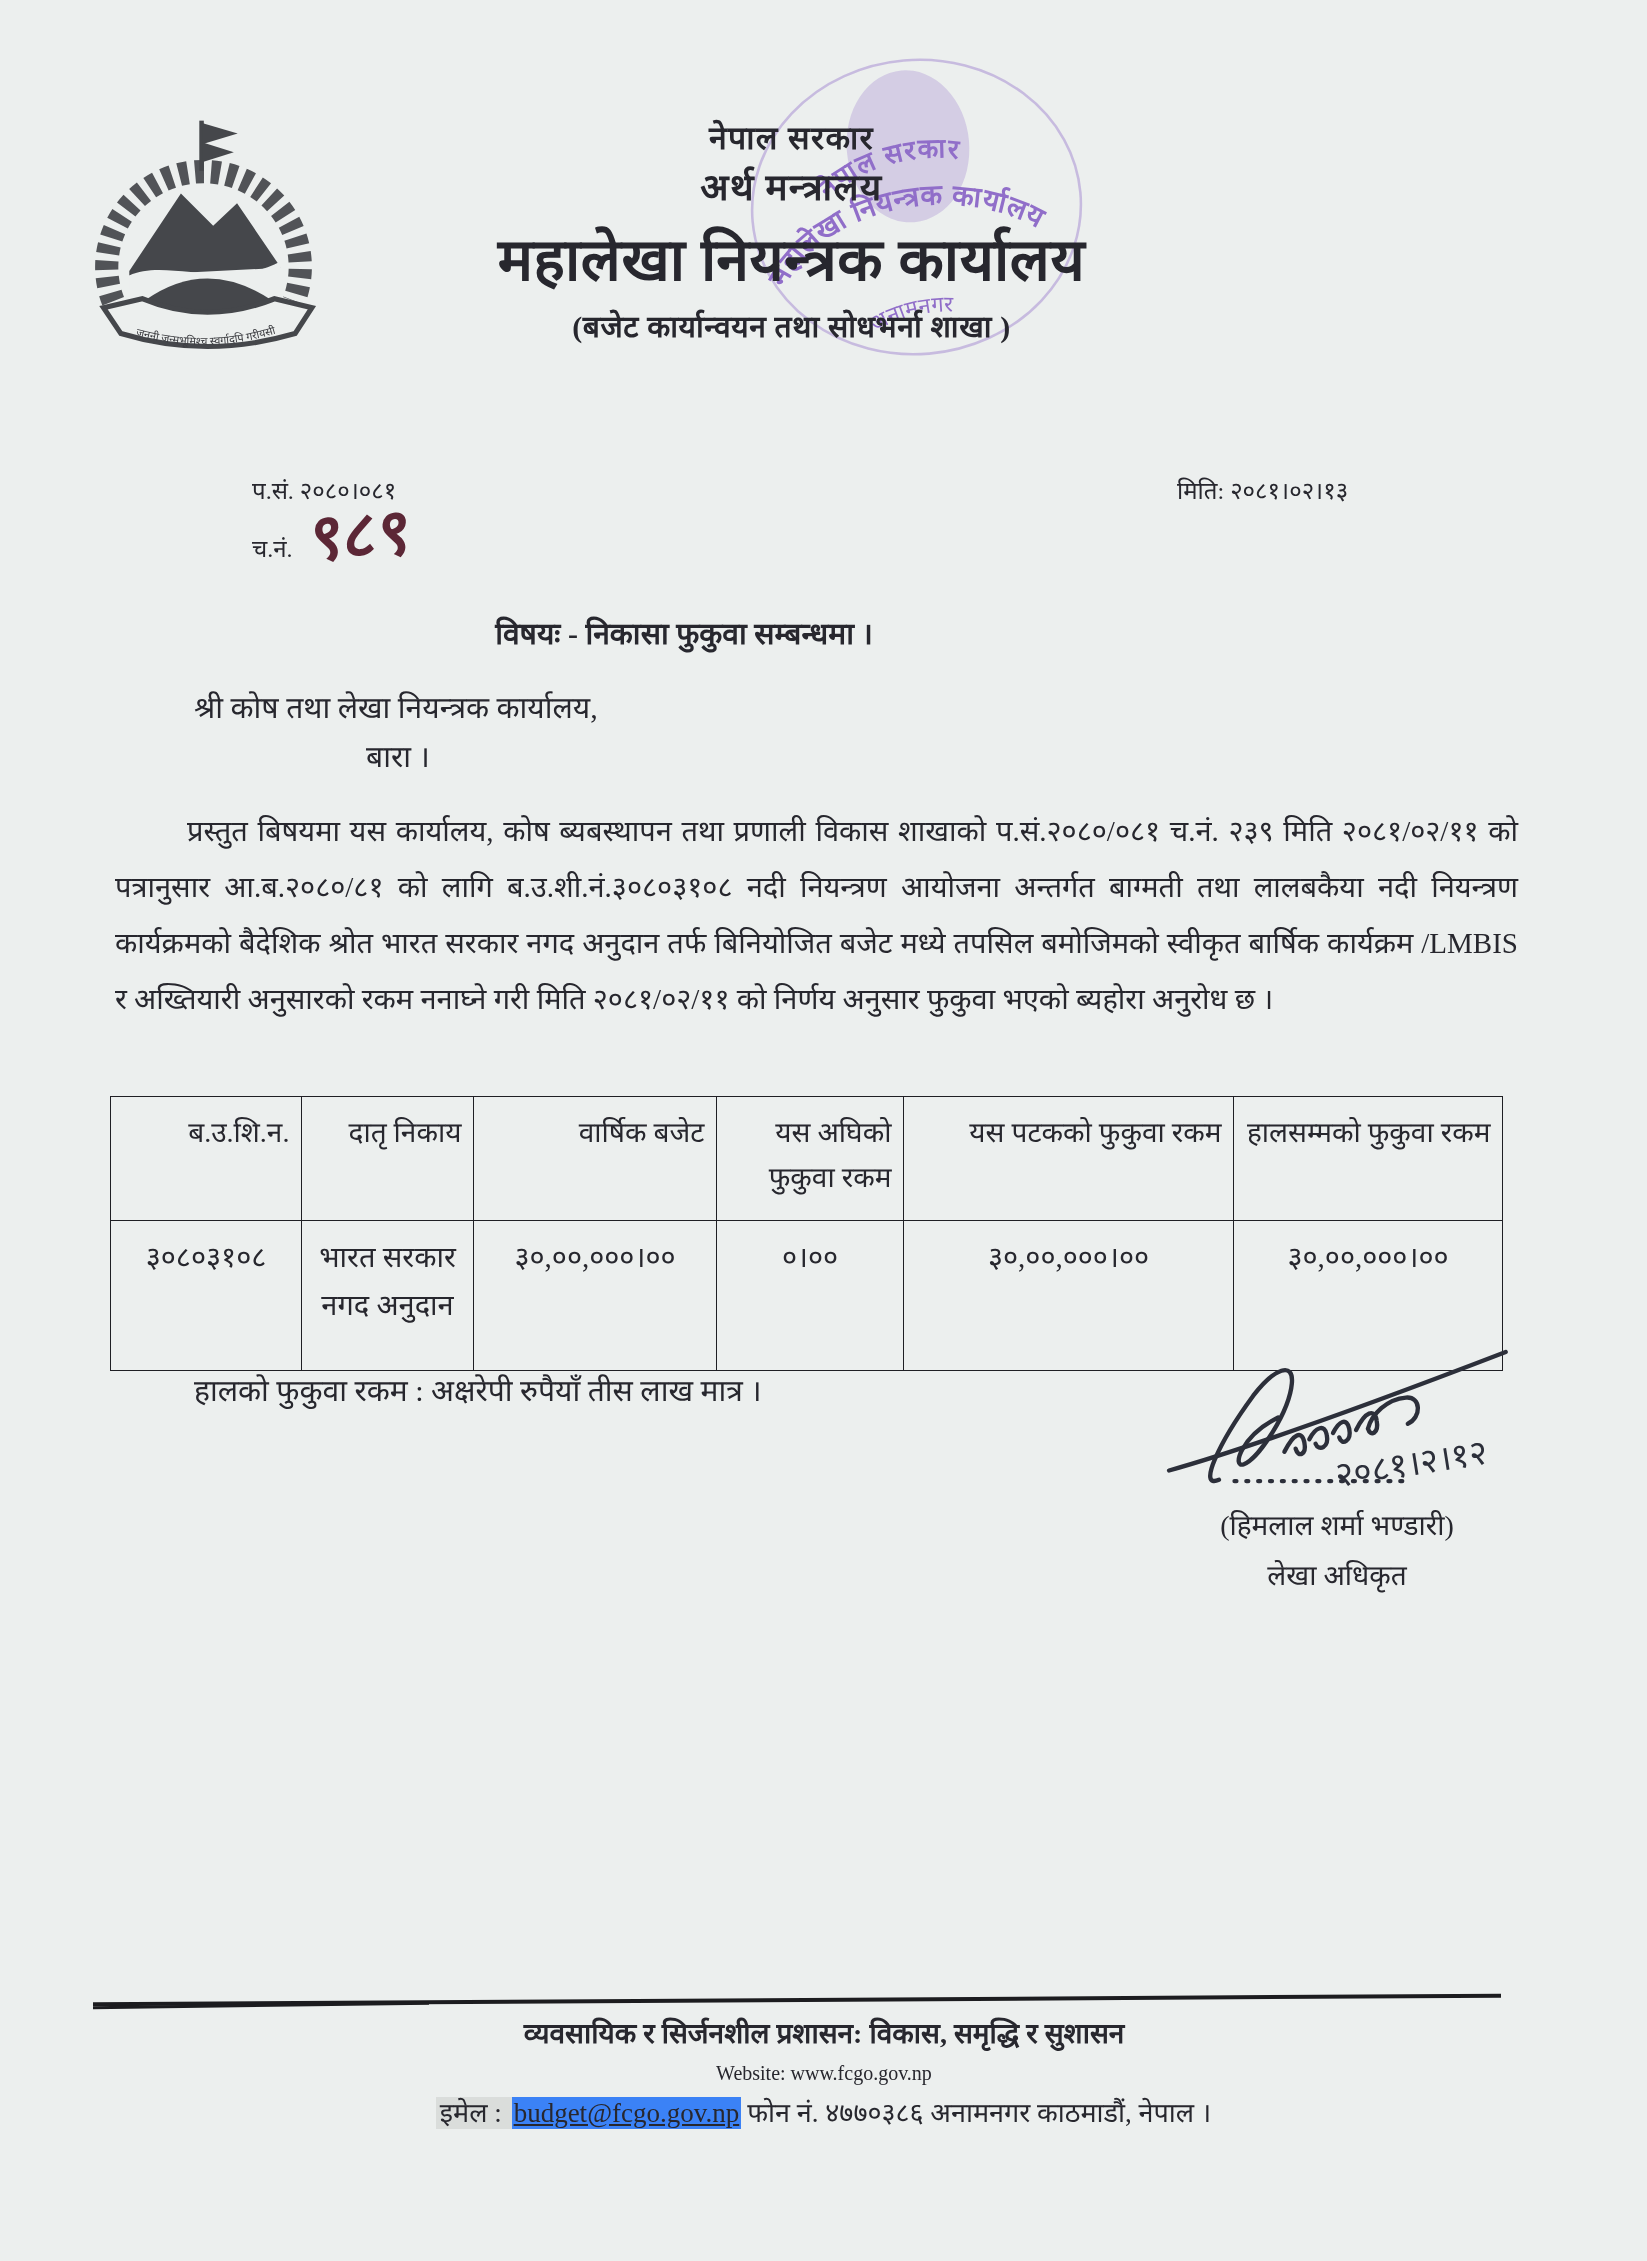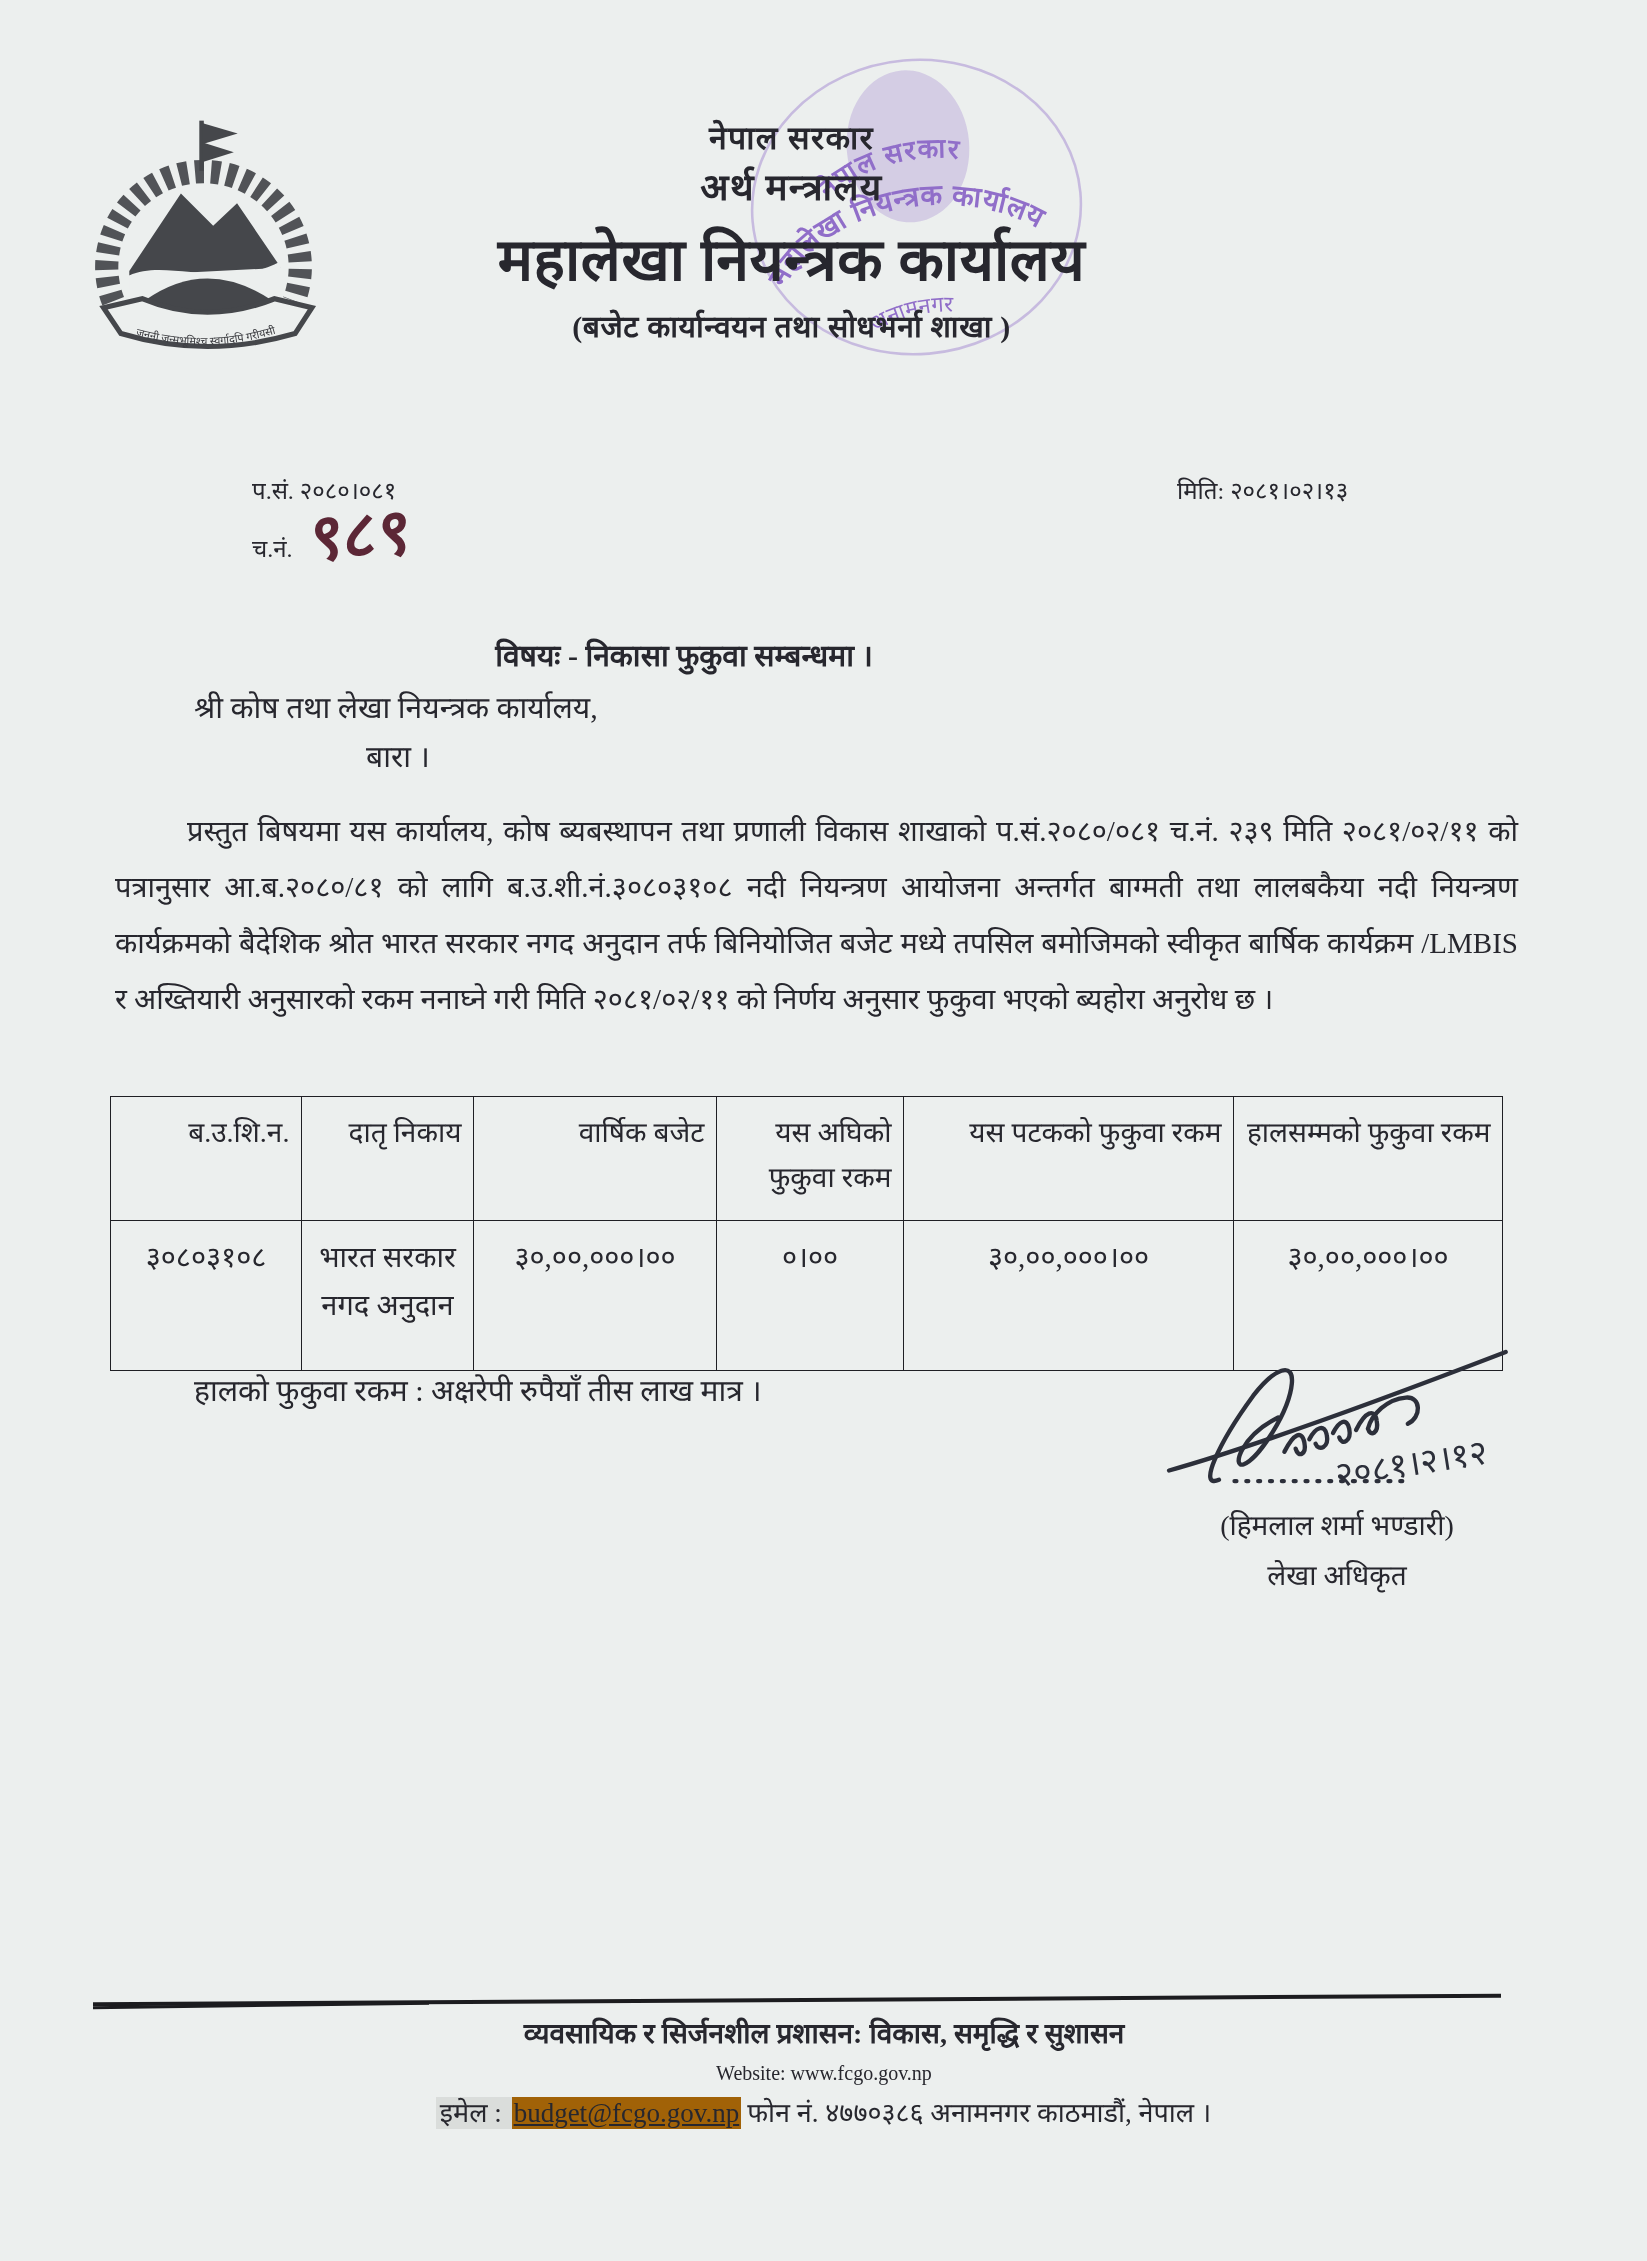--- a/index.html
+++ b/index.html
@@ -39,21 +39,21 @@
   table.disb th{font-size:28px;text-align:right;padding:13px 11.6px;height:97px;line-height:45px;}
   table.disb td{font-size:29px;text-align:center;padding:11.6px 6.5px;height:126px;line-height:48px;}
   .amount{font-size:30px;}
   .signame{font-size:28px;}
   .sigtitle{font-size:28px;}
   .footline{background:#1c1c1f;}
   .slogan{font-size:28px;font-weight:600;}
   .website{font-size:20px;}
   .emailline{font-size:27px;}
   .emailbox{background:#dadddb;padding:1.3px 3.9px;}
-  .emaillink{background:#a16207;text-decoration:underline;padding:1.3px 1.3px;}
+  .emaillink{background:#3b82f6;text-decoration:underline;padding:1.3px 1.3px;}
   .stampwrap{transform:rotate(-5deg);opacity:0.82;}
   svg text{font-family:"Liberation Serif","DejaVu Serif",serif;}
 </style>
 </head>
 <body>
 
 <div class="page">
 
   <div class="abs" style="left:68px;top:103px;width:271px;height:265px;">
     <svg width="271" height="265" viewBox="0 0 420 400">
@@ -94,21 +94,21 @@
   <div class="abs dev hdr-gov center" style="left:501px;top:115px;width:581px;">नेपाल सरकार</div>
   <div class="abs dev hdr-min center" style="left:501px;top:160px;width:581px;">अर्थ मन्त्रालय</div>
   <div class="abs dev hdr-off center" style="left:307px;top:217px;width:969px;">महालेखा नियन्त्रक कार्यालय</div>
   <div class="abs dev hdr-branch center" style="left:404px;top:305px;width:775px;">(बजेट कार्यान्वयन तथा सोधभर्ना शाखा )</div>
 
   <div class="abs dev meta" style="left:252px;top:473px;">प.सं. २०८०।०८१</div>
   <div class="abs dev meta" style="left:1177px;top:473px;">मिति: २०८१।०२।१३</div>
   <div class="abs dev meta" style="left:252px;top:531px;">च.नं.</div>
   <div class="abs handnum" style="left:310px;top:488px;">९८९</div>
 
-  <div class="abs dev subject center" style="left:0px;top:634px;width:1368px;">विषयः - निकासा फुकुवा सम्बन्धमा ।</div>
+  <div class="abs dev subject center" style="left:0px;top:612px;width:1368px;">विषयः - निकासा फुकुवा सम्बन्धमा ।</div>
 
   <div class="abs dev addr" style="left:194px;top:686px;text-align:right;">श्री  कोष तथा लेखा नियन्त्रक कार्यालय,</div>
   <div class="abs dev addr" style="left:366px;top:735px;">बारा ।</div>
 
   <div class="abs dev bodytext" style="left:115px;top:803px;width:1403px;">प्रस्तुत बिषयमा यस कार्यालय, कोष ब्यबस्थापन तथा प्रणाली विकास शाखाको प.सं.२०८०/०८१  च.नं.  २३९ मिति २०८१/०२/११ को पत्रानुसार आ.ब.२०८०/८१ को लागि ब.उ.शी.नं.३०८०३१०८ नदी नियन्त्रण आयोजना अन्तर्गत बाग्मती तथा लालबकैया नदी नियन्त्रण कार्यक्रमको बैदेशिक श्रोत भारत सरकार नगद अनुदान तर्फ बिनियोजित बजेट मध्ये तपसिल बमोजिमको  स्वीकृत बार्षिक कार्यक्रम /LMBIS र अख्तियारी अनुसारको  रकम ननाघ्ने गरी मिति २०८१/०२/११ को निर्णय अनुसार फुकुवा भएको ब्यहोरा अनुरोध छ ।</div>
 
   <div class="abs" style="left:110px;top:1096px;">
     <table class="disb dev">
       <colgroup>
         <col style="width:191px">

